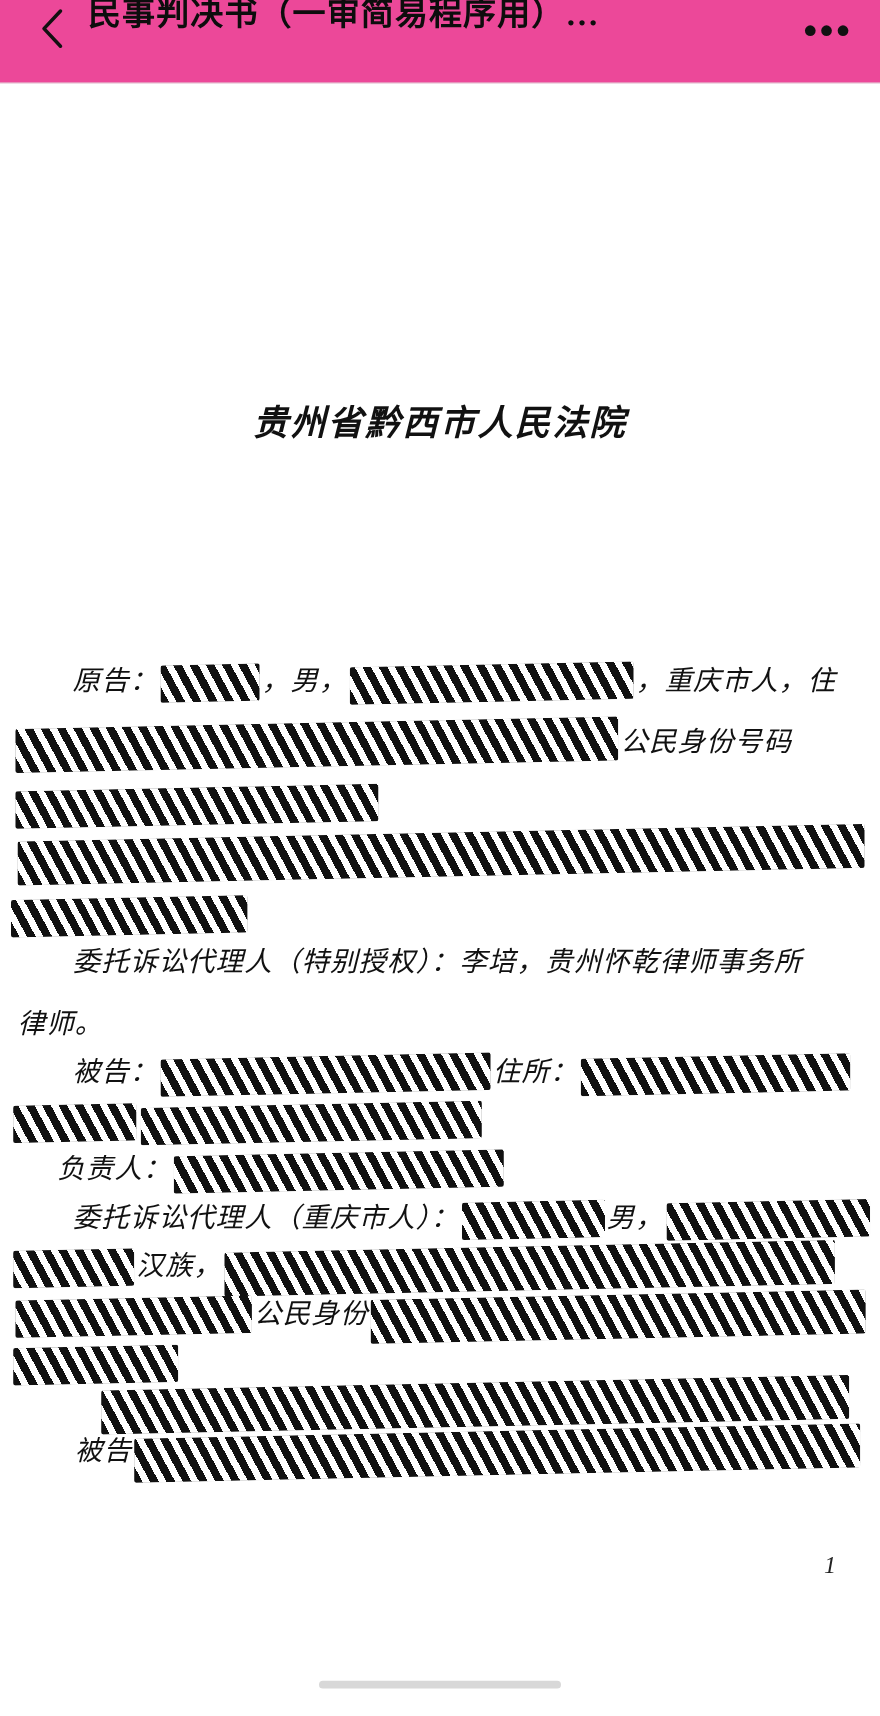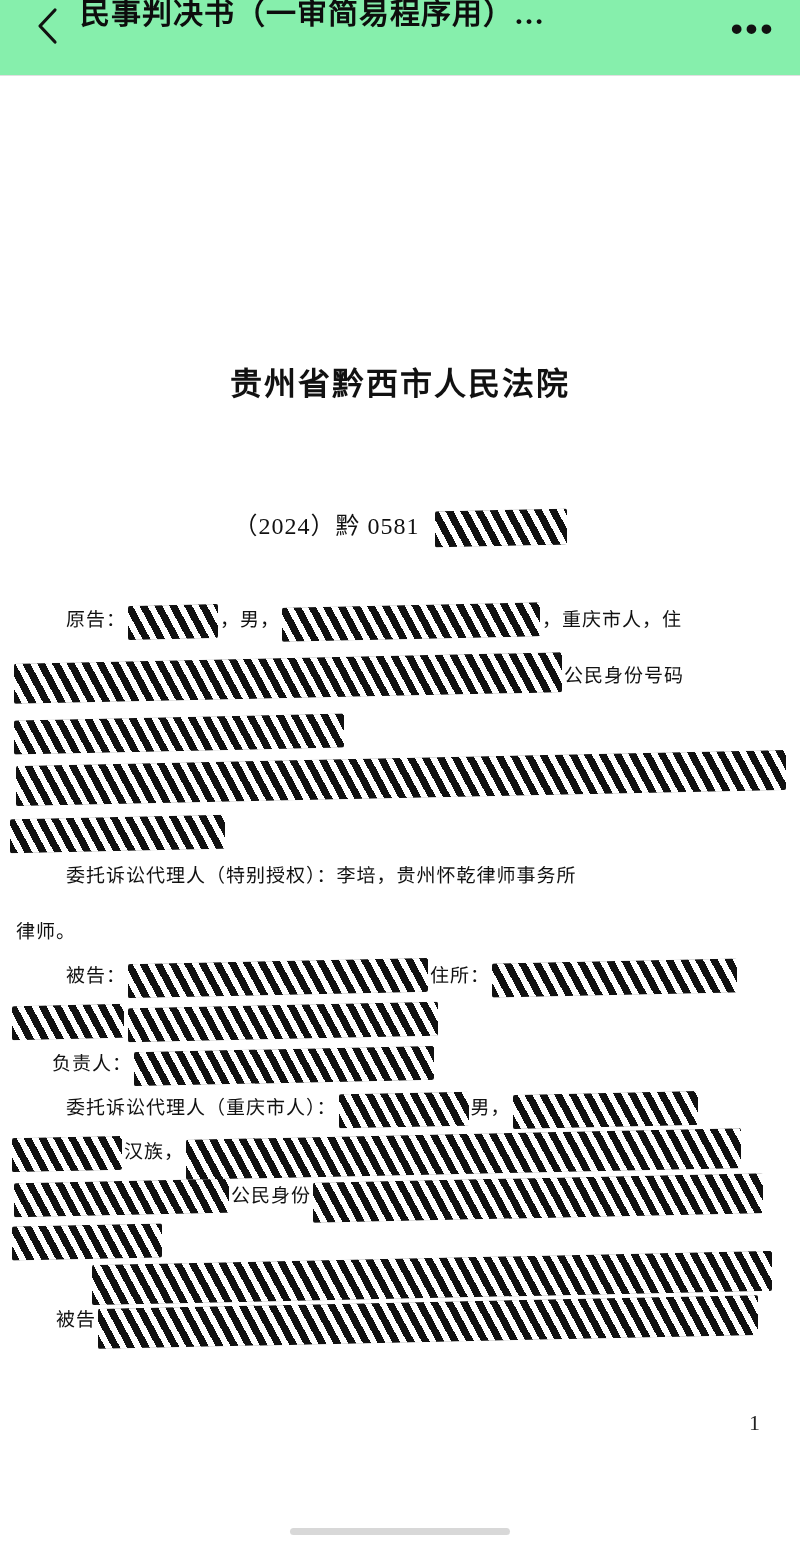--- a/index.html
+++ b/index.html
@@ -14,21 +14,21 @@
     font-family: "Liberation Sans", sans-serif;
     overflow: hidden;
   }
 
   
   .topbar {
     position: absolute;
     left: 0; top: 0;
     width: 800px;
     height: 76px;
-    background: #86efac;
+    background: #ec4899;
     border-bottom: 1px solid #e0e0e0;
     box-sizing: border-box;
   }
   .back-btn {
     position: absolute;
     left: 22px; top: 0px;
     width: 52px; height: 52px;
     display: flex; align-items: center; justify-content: center;
     cursor: pointer;
   }
@@ -70,20 +70,21 @@
     font-weight: bold;
   }
 
   
   .page {
     position: absolute;
     left: 0; top: 76px;
     width: 800px;
     height: 1440px;
     background: #ffffff;
+    font-style: italic;
   }
   .doc-body {
     position: absolute;
     left: 0; top: 0;
     width: 800px;
     height: 1440px;
     font-family: "Liberation Serif", serif;
     color: #111;
   }
 
@@ -101,21 +102,21 @@
     left: 0; top: 430px;
     width: 800px;
     text-align: center;
     font-size: 24px;
     letter-spacing: 1px;
   }
   .case-no .num { font-family: "Liberation Serif", serif; }
 
   .para {
     position: absolute;
-    font-size: 19px;
+    font-size: 25px;
     line-height: 56px;
     letter-spacing: 1px;
     white-space: nowrap;
   }
 
   
   .redact {
     display: inline-block;
     vertical-align: middle;
     height: 34px;
@@ -176,42 +177,38 @@
   <div class="more-btn">
     <span>•••</span>
   </div>
 </div>
 
 <div class="page">
   <div class="doc-body">
 
     <div class="court-name">贵州省黔西市人民法院</div>
 
-    <div class="case-no">
-      <span class="num">（2024）黔 0581</span>
-      <span class="redact" style="width:132px;height:36px;margin-left:8px;"></span>
-    </div>
 
     <div id="paras">
         <div class="para" style="top: 516px; left: 66px;"><span>原告：</span><span class="redact" style="width: 90px; margin-left: 2px; margin-right: 2px;"></span><span>，男，</span><span class="redact" style="width: 258px; margin-left: 2px; margin-right: 2px;"></span><span>，重庆市人，住</span></div>
         <div class="para" style="top: 572px; left: 12px;"><span class="redact tall" style="width: 548px; margin-left: 2px; margin-right: 2px;"></span><span>公民身份号码</span></div>
         <div class="para" style="top: 628px; left: 12px;"><span class="redact" style="width: 330px; margin-left: 2px; margin-right: 2px;"></span></div>
         <div class="para" style="top: 672px; left: 14px;"><span class="redact tall" style="width: 770px; margin-left: 2px; margin-right: 2px;"></span></div>
         <div class="para" style="top: 728px; left: 8px;"><span class="redact" style="width: 215px; margin-left: 2px; margin-right: 2px;"></span></div>
         <div class="para" style="top: 772px; left: 66px;"><span>委托诉讼代理人（特别授权）：李培，贵州怀乾律师事务所</span></div>
         <div class="para" style="top: 828px; left: 16px;"><span>律师。</span></div>
         <div class="para" style="top: 872px; left: 66px;"><span>被告：</span><span class="redact" style="width: 300px; margin-left: 2px; margin-right: 2px;"></span><span>住所：</span><span class="redact" style="width: 245px; margin-left: 2px; margin-right: 2px;"></span></div>
         <div class="para" style="top: 916px; left: 10px;"><span class="redact" style="width: 112px; margin-left: 2px; margin-right: 2px;"></span><span class="redact" style="width: 310px; margin-left: 2px; margin-right: 2px;"></span></div>
         <div class="para" style="top: 960px; left: 52px;"><span>负责人：</span><span class="redact" style="width: 300px; margin-left: 2px; margin-right: 2px;"></span></div>
         <div class="para" style="top: 1004px; left: 66px;"><span>委托诉讼代理人（重庆市人）：</span><span class="redact" style="width: 130px; margin-left: 2px; margin-right: 2px;"></span><span>男，</span><span class="redact" style="width: 185px; margin-left: 2px; margin-right: 2px;"></span></div>
         <div class="para" style="top: 1048px; left: 10px;"><span class="redact" style="width: 110px; margin-left: 2px; margin-right: 2px;"></span><span>汉族，</span><span class="redact tall" style="width: 555px; margin-left: 2px; margin-right: 2px;"></span></div>
         <div class="para" style="top: 1092px; left: 12px;"><span class="redact" style="width: 215px; margin-left: 2px; margin-right: 2px;"></span><span>公民身份</span><span class="redact tall" style="width: 450px; margin-left: 2px; margin-right: 2px;"></span></div>
         <div class="para" style="top: 1136px; left: 10px;"><span class="redact" style="width: 150px; margin-left: 2px; margin-right: 2px;"></span></div>
         <div class="para" style="top: 1172px; left: 90px;"><span class="redact tall" style="width: 680px; margin-left: 2px; margin-right: 2px;"></span></div>
-        <div class="para" style="top: 1216px; left: 56px;"><span>被告</span><span class="redact tall" style="width: 660px; margin-left: 2px; margin-right: 2px;"></span></div>
+        <div class="para" style="top: 1216px; left: 68px;"><span>被告</span><span class="redact tall" style="width: 660px; margin-left: 2px; margin-right: 2px;"></span></div>
       </div>
 
     <div class="page-num">1</div>
   </div>
 </div>
 
 <div class="bottom-strip">
   <div class="home-indicator"></div>
 </div>
 

